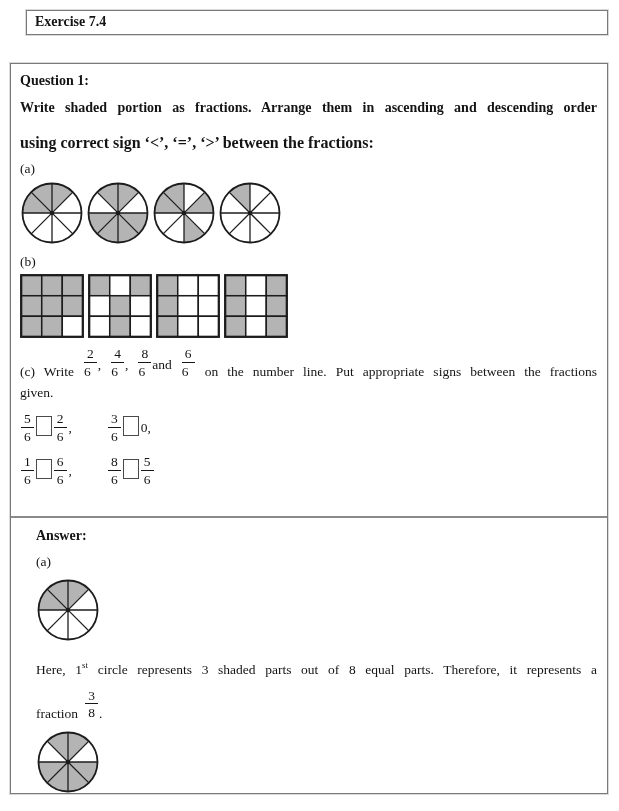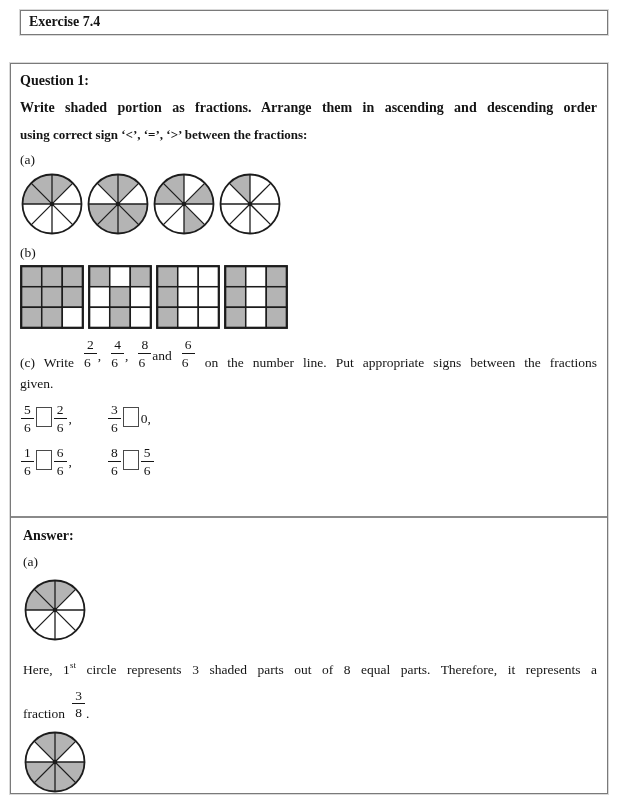--- a/index.html
+++ b/index.html
@@ -6,43 +6,43 @@
   .page{
     position:relative;
     width:619px;height:811px;
     background:#fff;
     font-family:"Liberation Serif","DejaVu Serif",serif;
     color:#141414;
     font-size:13.5px;
     overflow:hidden;
   }
   .exercise-box{
-    margin:10px 11px 0 20px;
+    margin:10px 11px 0 26px;
     border:1px solid #7a7a7a;
     box-shadow:0 0 0 1px #d9d9d9;
     padding:3px 8px 4px 8px;
     font-weight:bold;
     font-size:14px;
   }
   .main-box{
     margin:28px 11px 0 10px;
     border:1px solid #7a7a7a;
     box-shadow:0 0 0 1px #d9d9d9;
     height:731px;
     box-sizing:border-box;
   }
   .q-panel{padding:7px 10px 4px 9px;height:452px;box-sizing:border-box;}
-  .a-panel{border-top:2px solid #8a8a8a;padding:7px 10px 0 12px;}
+  .a-panel{border-top:2px solid #8a8a8a;padding:7px 10px 0 25px;}
   .q-label{font-weight:bold;font-size:14px;margin:2px 0 0 0;}
   .prompt-l1{
     font-weight:bold;font-size:14px;
     margin-top:11px;
     text-align:justify;text-align-last:justify;
   }
-  .prompt-l2{font-weight:bold;font-size:13px;margin-top:11px;}
+  .prompt-l2{font-weight:bold;font-size:16px;margin-top:18px;}
   .part-label{margin-top:9px;font-size:13.5px;}
   .shape-row{display:flex;align-items:center;margin-top:4px;}
   .circle-cell{width:64px;height:64px;margin-right:2px;}
   .grid-cell{width:64px;height:64px;margin-right:4px;}
   .c-para{
     margin-top:8px;
     text-align:justify;text-align-last:justify;
     line-height:1.0;
   }
   .c-para .word{vertical-align:baseline;}

